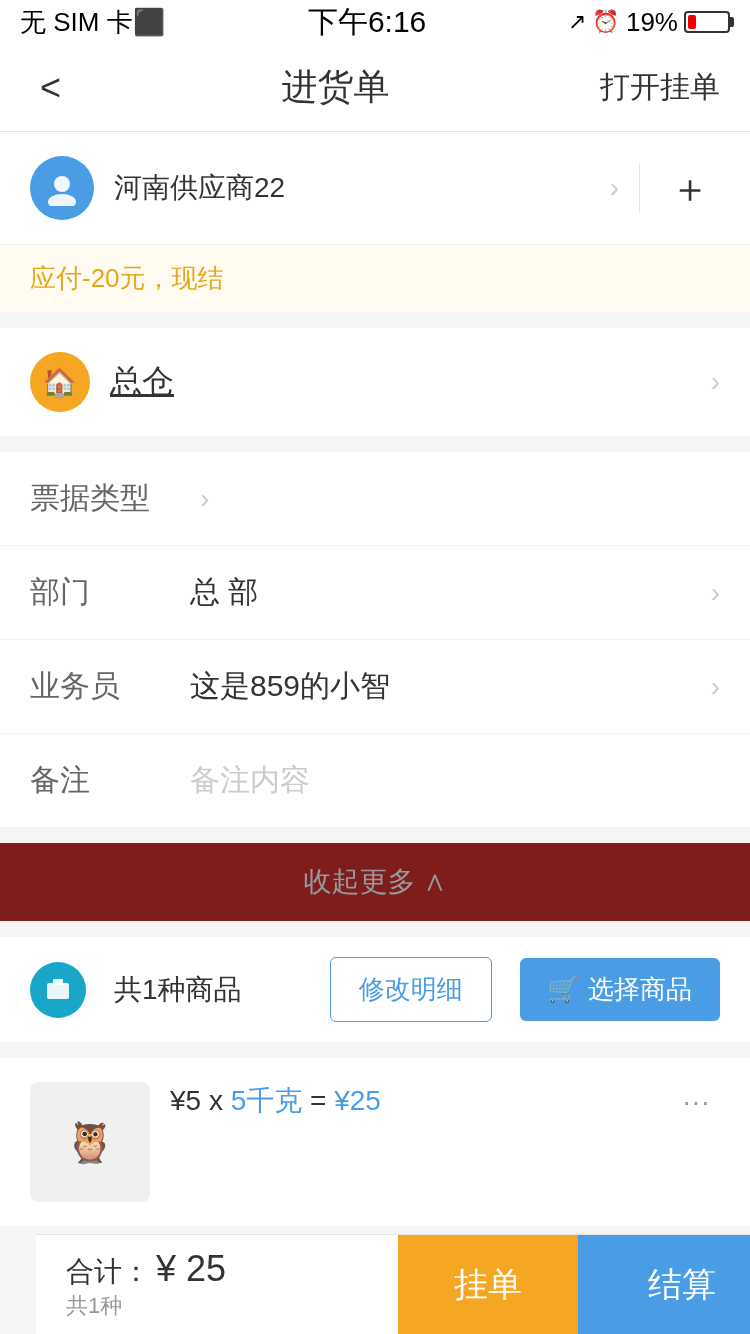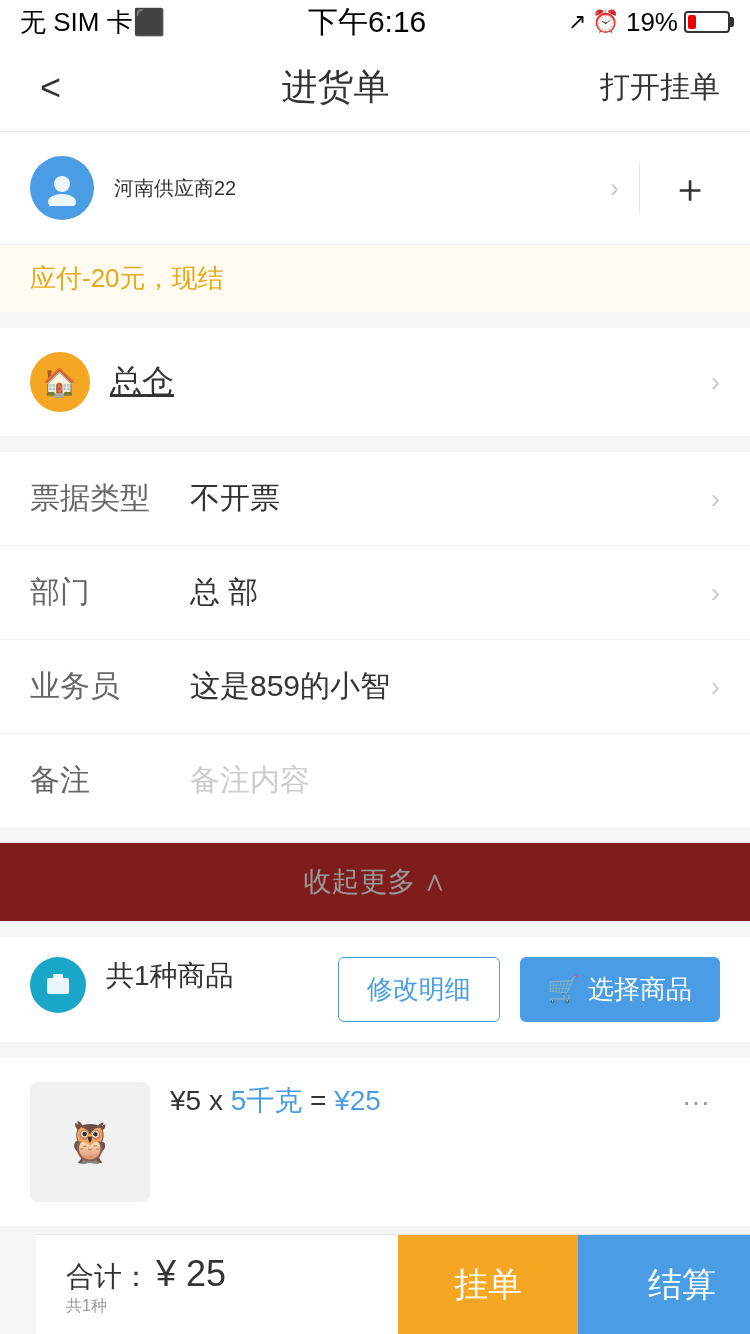--- a/index.html
+++ b/index.html
@@ -80,21 +80,21 @@
       border-bottom: 1px solid #f0f0f0;
     }
     .supplier-avatar {
       width: 64px; height: 64px; border-radius: 50%;
       background: #4a9de4;
       display: flex; align-items: center; justify-content: center;
       color: white; font-size: 28px; margin-right: 20px; flex-shrink: 0;
     }
     .supplier-name {
       flex: 1;
-      font-size: 20px;
+      font-size: 28px;
       color: #333;
     }
     .chevron {
       color: #ccc;
       font-size: 28px;
       margin-left: 10px;
     }
     .divider-v {
       width: 1px;
       height: 50px;
@@ -170,22 +170,23 @@
       padding: 20px;
       font-size: 28px;
       color: #999;
       cursor: pointer;
     }
 
     
     .product-header {
       background: #fff;
       display: flex;
+      align-items: center;
       padding: 20px 30px;
-      gap: 20px;
+      gap: 28px;
     }
     .product-icon {
       width: 56px; height: 56px; border-radius: 50%;
       background: #1aa6c9;
       display: flex; align-items: center; justify-content: center;
       color: white; font-size: 24px; flex-shrink: 0;
     }
     .product-count {
       flex: 1;
       font-size: 28px;
@@ -273,21 +274,21 @@
     .total-label {
       font-size: 28px;
       color: #333;
     }
     .total-amount {
       font-size: 36px;
       color: #333;
       font-weight: 500;
     }
     .total-count {
-      font-size: 16px;
+      font-size: 22px;
       color: #999;
     }
     .btn-hang {
       width: 180px;
       background: #f5a623;
       color: #fff;
       font-size: 34px;
       display: flex;
       align-items: center;
       justify-content: center;
@@ -353,21 +354,20 @@
       🏠
     </div>
     <span class="warehouse-name">总仓</span>
     <span class="chevron">›</span>
   </div>
 </div>
 
 <div class="section">
   <div class="form-row">
     <span class="form-label">票据类型</span>
-    <span class="form-value">不开票</span>
     <span class="chevron">›</span>
   </div>
   <div class="form-row">
     <span class="form-label">部门</span>
     <span class="form-value">总 部</span>
     <span class="chevron">›</span>
   </div>
   <div class="form-row">
     <span class="form-label">业务员</span>
     <span class="form-value">这是859的小智</span>

